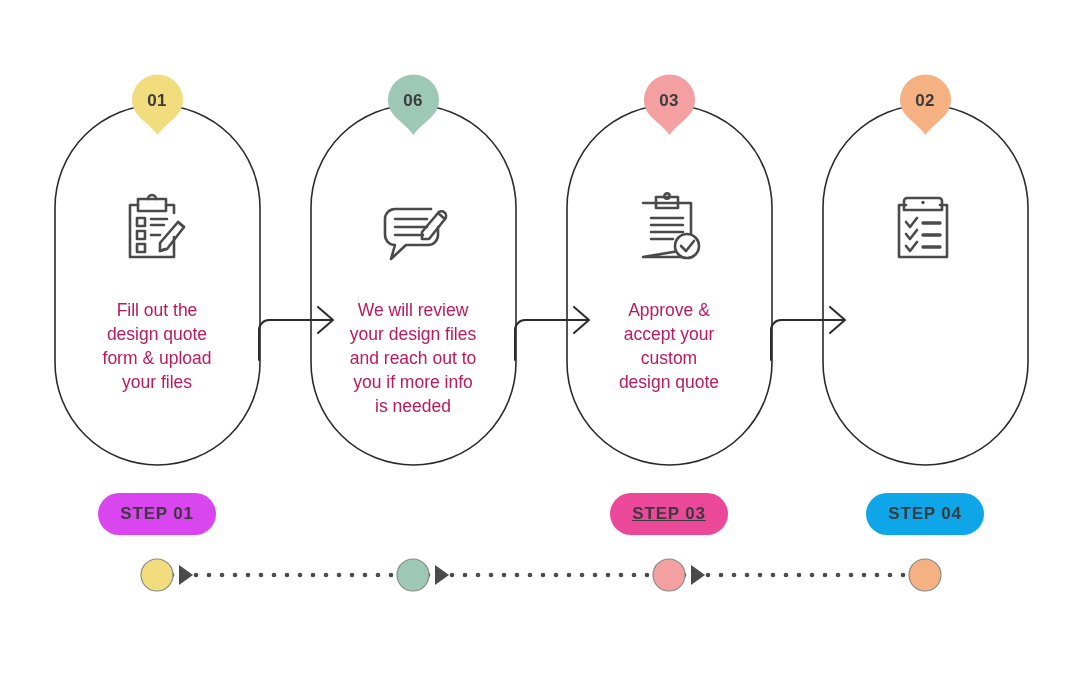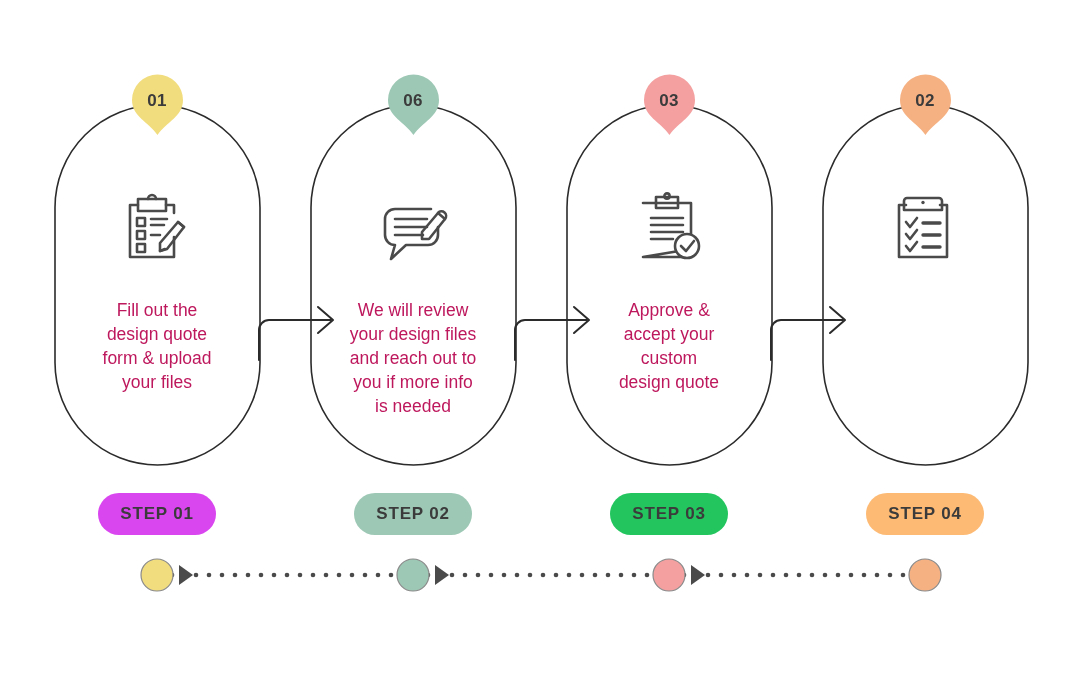--- a/index.html
+++ b/index.html
@@ -254,17 +254,16 @@
   <div class="pin-num" style="left:125px; top:92px;">01</div>
   <div class="pin-num" style="left:381px; top:92px;">06</div>
   <div class="pin-num" style="left:637px; top:92px;">03</div>
   <div class="pin-num" style="left:893px; top:92px;">02</div>
 
   <div class="card-text" style="left:64px;  top:298px;">Fill out the<br>design quote<br>form &amp; upload<br>your files</div>
   <div class="card-text" style="left:320px; top:298px;">We will review<br>your design files<br>and reach out to<br>you if more info<br>is needed</div>
   <div class="card-text" style="left:576px; top:298px;">Approve &amp;<br>accept your<br>custom<br>design quote</div>
 
   <div class="step-pill" style="left: 98px; top: 493px; width: 118px; background: #d946ef;">STEP 01</div>
-  <div class="step-pill" style="left: 354px; top: 493px; width: 118px; background: rgb(157, 200, 181);">STEP 02</div>
-  <div class="step-pill" style="left: 610px; top: 493px; width: 118px; background: #22c55e;">STEP 03</div>
-  <div class="step-pill" style="left: 866px; top: 493px; width: 118px; background: #fdba74;">STEP 04</div>
+  <div class="step-pill" style="left: 610px; top: 493px; width: 118px; background: #ec4899; text-decoration: underline;">STEP 03</div>
+  <div class="step-pill" style="left: 866px; top: 493px; width: 118px; background: #0ea5e9;">STEP 04</div>
 
 </div>
 
 </body></html>

